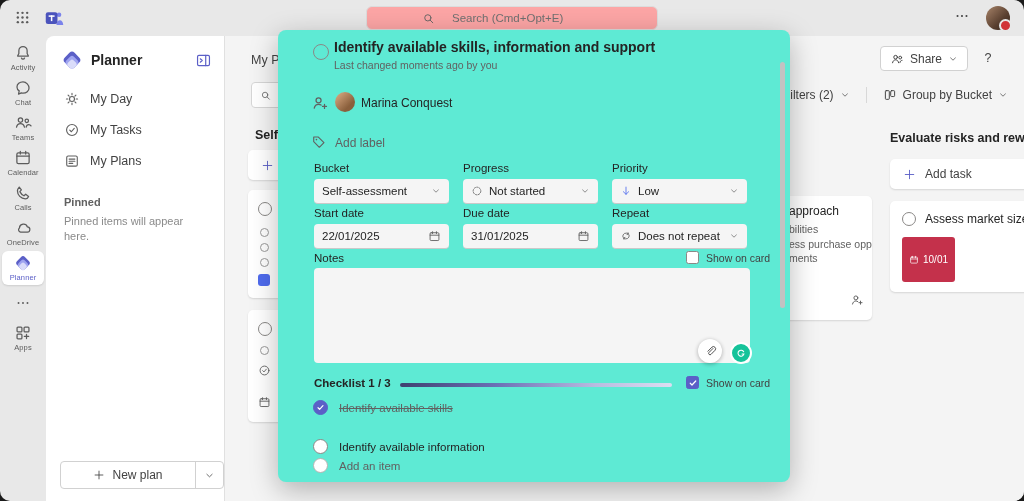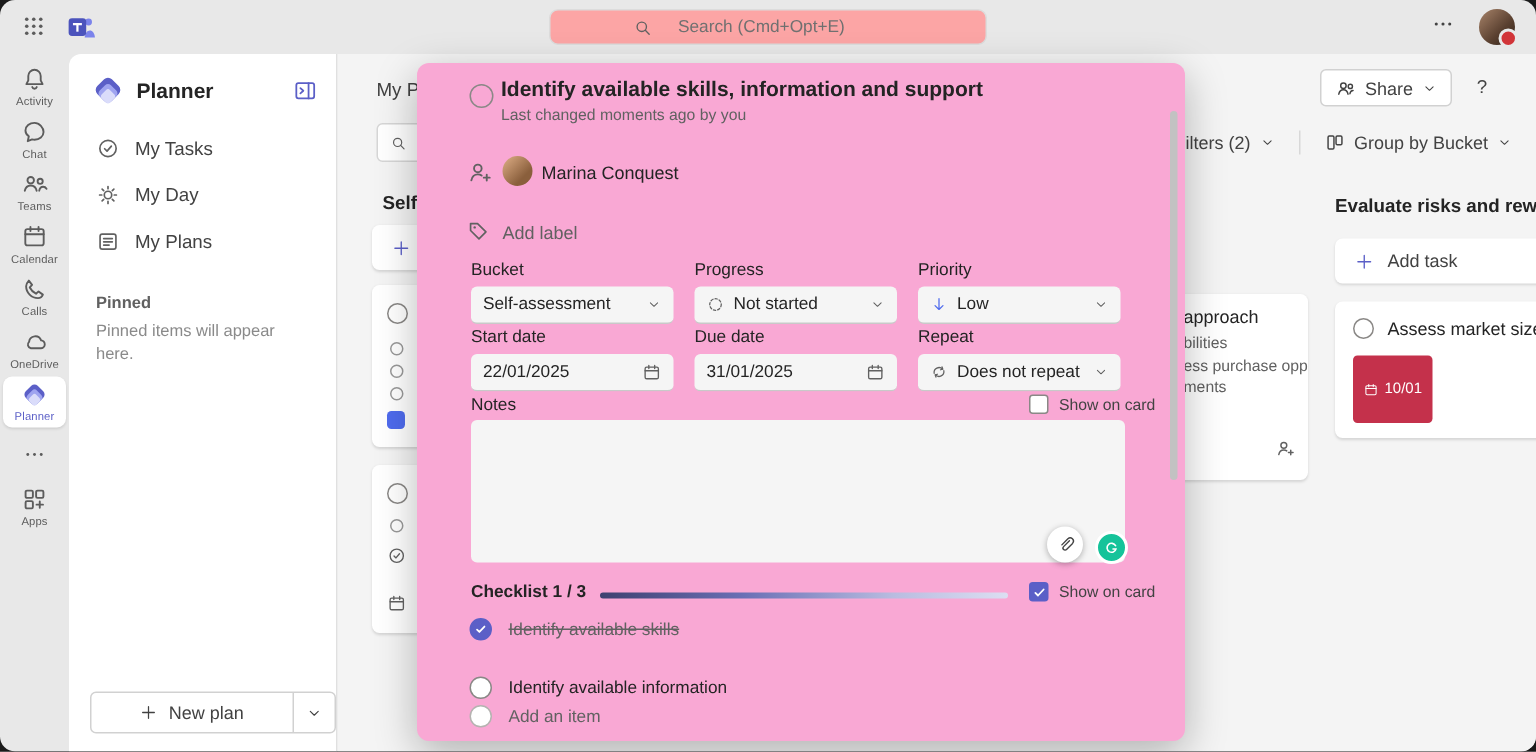--- a/index.html
+++ b/index.html
@@ -70,21 +70,21 @@
   .mid-assign { position:absolute; right:8px; bottom:9px; color:#616161; cursor:pointer; }
 
   .col-right { position:absolute; left:665px; top:92px; width:175px; }
   .right-add { margin-top:13px; }
   .right-card { margin-top:12px; padding:11px 12px 10px; }
   .rc-row { display:flex; gap:9px; align-items:center; overflow:hidden; }
   .rc-title { font-size:12px; color:#242424; white-space:nowrap; }
   .due-badge { margin-top:11px; display:inline-flex; align-items:flex-end; gap:4px; background:#c4314b; color:#fff; font-size:10px; padding:17px 7px; border-radius:3px; cursor:pointer; }
 
   
-  .dialog { position:absolute; left:278px; top:42px; width:512px; height:452px; background:#f9a8d4; border-radius:8px; box-shadow:0 8px 28px rgba(0,0,0,.28); z-index:30; }
+  .dialog { position:absolute; left:278px; top:30px; width:512px; height:452px; background:#5eead4; border-radius:8px; box-shadow:0 8px 28px rgba(0,0,0,.28); z-index:30; }
   .d-title-radio { position:absolute; left:35px; top:14px; width:16px; height:16px; border:1.5px solid #8a8886; border-radius:50%; cursor:pointer; }
   .d-title { position:absolute; left:56px; top:9px; font-size:14px; font-weight:700; color:#242424; white-space:nowrap; }
   .d-sub { position:absolute; left:56px; top:29px; font-size:10.5px; color:#616161; }
   .d-assign-ic { position:absolute; left:33px; top:64px; color:#616161; cursor:pointer; }
   .d-avatar { position:absolute; left:57px; top:62px; width:20px; height:20px; border-radius:50%; background:linear-gradient(135deg,#e0b088 0%,#8a5f3c 70%); }
   .d-assignee { position:absolute; left:83px; top:66px; font-size:12px; color:#242424; }
   .d-tag-ic { position:absolute; left:33px; top:104px; color:#616161; cursor:pointer; }
   .d-addlabel { position:absolute; left:57px; top:106px; font-size:12px; color:#616161; cursor:pointer; }
 
   .fgroup { position:absolute; width:135px; }
@@ -250,31 +250,31 @@
           </g>
         </svg>
       <span class="sb-title">Planner</span>
       <svg class="ic" width="17" height="17" viewBox="0 0 20 20" style="color:#5b5fc7">
           <rect x="3" y="4" width="14" height="12" rx="1.6"></rect>
           <path d="M12.6 4v12M6.2 8l2.3 2-2.3 2"></path>
         </svg>
     </div>
     <div class="sb-nav-item">
       <svg class="ic" width="16" height="16" viewBox="0 0 20 20">
+          <circle cx="10" cy="10" r="3.1"></circle>
+          <path d="M10 3v1.8M10 15.2V17M3 10h1.8M15.2 10H17M5.1 5.1l1.3 1.3M13.6 13.6l1.3 1.3M14.9 5.1l-1.3 1.3M6.4 13.6l-1.3 1.3"></path>
+        </svg>
+      <span>My Day</span>
+    </div>
+    <div class="sb-nav-item">
+      <svg class="ic" width="16" height="16" viewBox="0 0 20 20">
           <circle cx="10" cy="10" r="6.8"></circle>
           <path d="M7.2 10.2l2 2 3.6-4.2"></path>
         </svg>
       <span>My Tasks</span>
-    </div>
-    <div class="sb-nav-item">
-      <svg class="ic" width="16" height="16" viewBox="0 0 20 20">
-          <circle cx="10" cy="10" r="3.1"></circle>
-          <path d="M10 3v1.8M10 15.2V17M3 10h1.8M15.2 10H17M5.1 5.1l1.3 1.3M13.6 13.6l1.3 1.3M14.9 5.1l-1.3 1.3M6.4 13.6l-1.3 1.3"></path>
-        </svg>
-      <span>My Day</span>
     </div>
     <div class="sb-nav-item">
       <svg class="ic" width="16" height="16" viewBox="0 0 20 20">
           <rect x="3.4" y="3.8" width="13.2" height="12.6" rx="1.8"></rect>
           <path d="M6.4 7.6h7.2M6.4 10.3h7.2M6.4 13h4.5"></path>
         </svg>
       <span>My Plans</span>
     </div>
     <div class="sb-pinned-h">Pinned</div>
     <div class="sb-pinned-t">Pinned items will appear here.</div>

